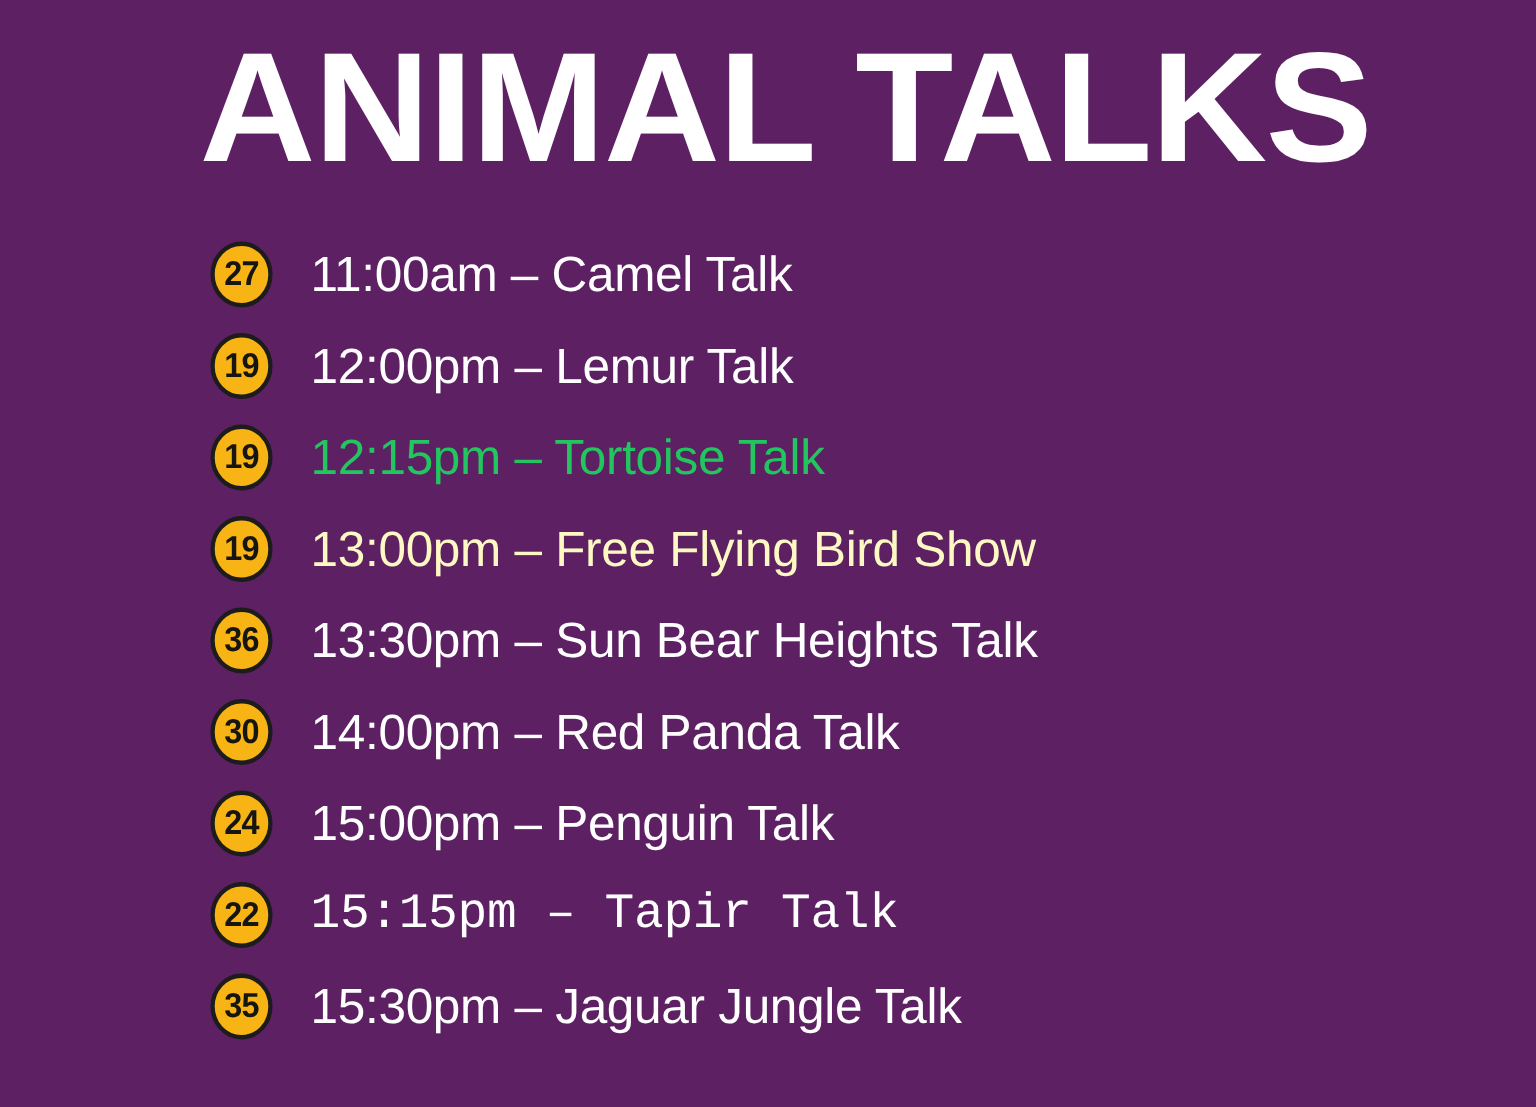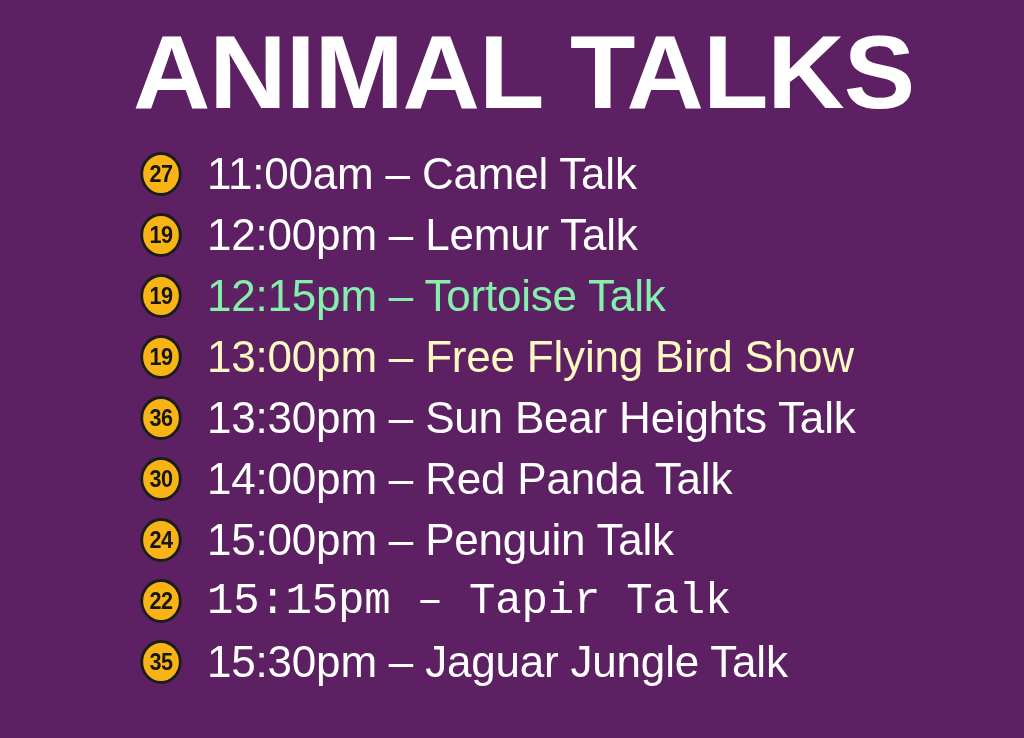--- a/index.html
+++ b/index.html
@@ -45,21 +45,21 @@
     position: absolute;
     left: 139px;
     top: 152px;
     width: 860px;
   }
 
   .talk-row {
     position: relative;
     height: 61px;
     display: flex;
-    align-items: flex-start;
+    align-items: center;
   }
 
   
   .badge {
     flex: 0 0 auto;
     width: 44px;
     height: 44px;
     border-radius: 50%;
     background: #f8b414;
     border: 3px solid #1c1c1c;
@@ -75,21 +75,21 @@
     letter-spacing: -0.5px;
     transform: scaleX(0.94);
   }
 
   
   .talk-text {
     margin-left: 24px;
     color: #ffffff;
     font-family: "Liberation Sans", sans-serif;
     font-weight: normal;
-    font-size: 44px;
+    font-size: 33px;
     line-height: 44px;
     white-space: nowrap;
     letter-spacing: -0.2px;
   }
 
   .talk-text .em {
     font-weight: normal;
   }
 </style>
 </head>
@@ -103,21 +103,21 @@
       <div class="talk-row">
         <div class="badge" style="background: rgb(248, 180, 20); border-color: rgb(28, 28, 28); color: rgb(23, 21, 15);">27</div>
         <div class="talk-text" style="color: rgb(255, 255, 255);"><span>11:00am</span><span> – </span><span>Camel Talk</span></div>
       </div>
       <div class="talk-row">
         <div class="badge" style="background: rgb(248, 180, 20); border-color: rgb(28, 28, 28); color: rgb(23, 21, 15);">19</div>
         <div class="talk-text" style="color: rgb(255, 255, 255);"><span>12:00pm</span><span> – </span><span>Lemur Talk</span></div>
       </div>
       <div class="talk-row">
         <div class="badge" style="background: rgb(248, 180, 20); border-color: rgb(28, 28, 28); color: rgb(23, 21, 15);">19</div>
-        <div class="talk-text" style="color: #86efac;"><span>12:15pm</span><span> – </span><span>Tortoise Talk</span></div>
+        <div class="talk-text" style="color: #22c55e;"><span>12:15pm</span><span> – </span><span>Tortoise Talk</span></div>
       </div>
       <div class="talk-row">
         <div class="badge" style="background: rgb(248, 180, 20); border-color: rgb(28, 28, 28); color: rgb(23, 21, 15);">19</div>
         <div class="talk-text" style="color: #fef9c3;"><span>13:00pm</span><span> – </span><span>Free Flying Bird Show</span></div>
       </div>
       <div class="talk-row">
         <div class="badge" style="background: rgb(248, 180, 20); border-color: rgb(28, 28, 28); color: rgb(23, 21, 15);">36</div>
         <div class="talk-text" style="color: rgb(255, 255, 255);"><span>13:30pm</span><span> – </span><span>Sun Bear Heights Talk</span></div>
       </div>
       <div class="talk-row">

